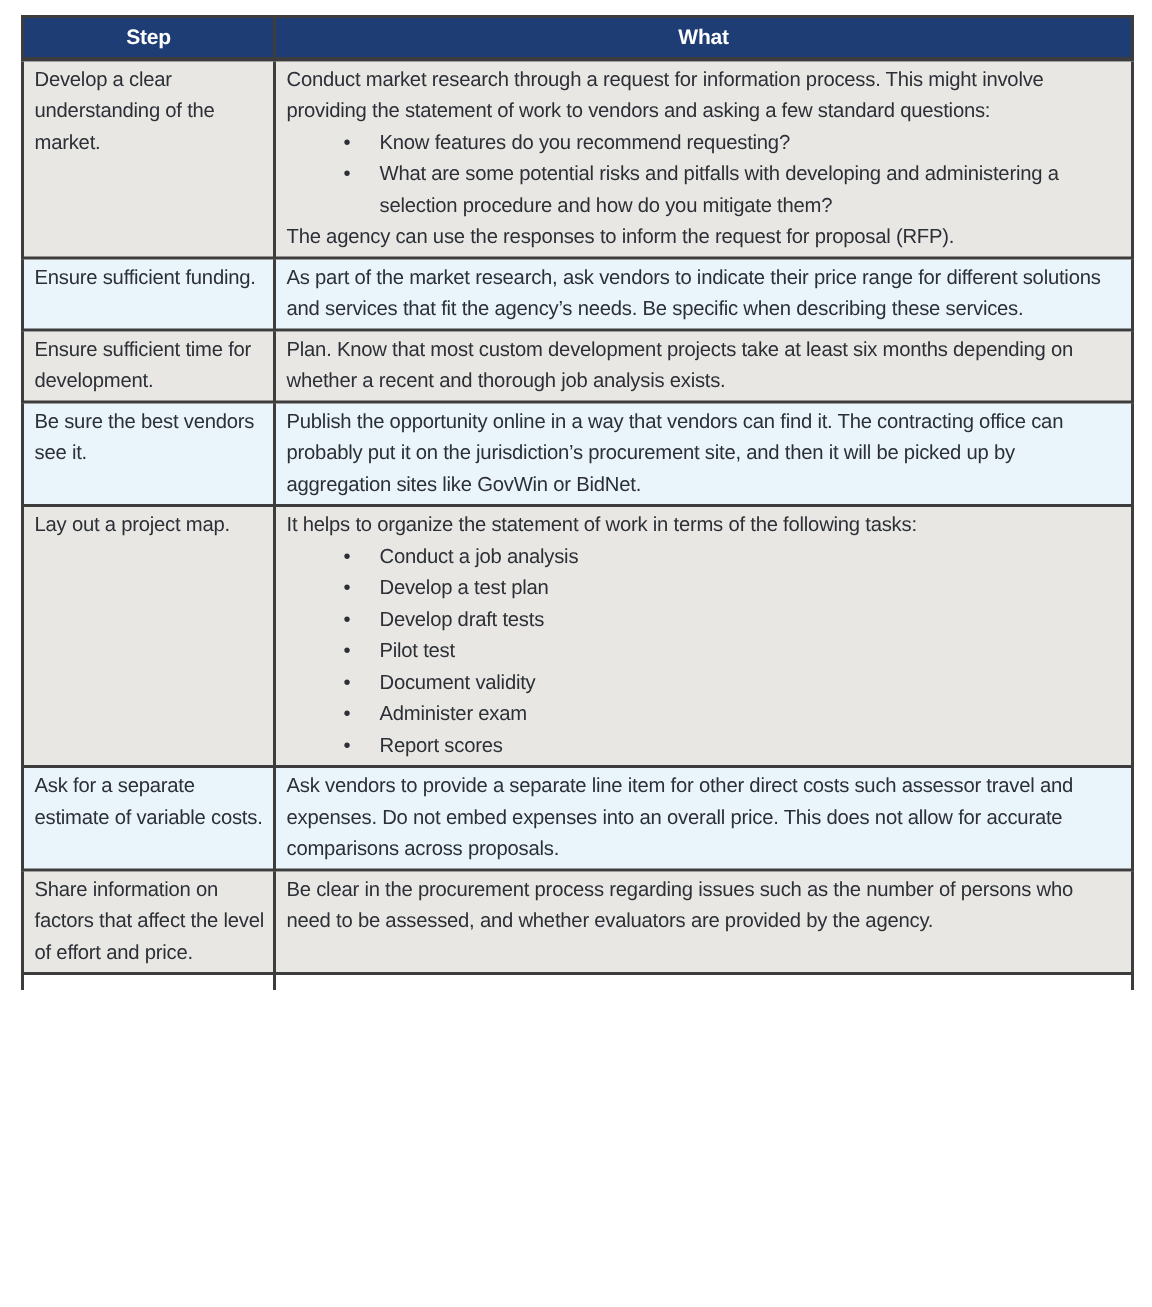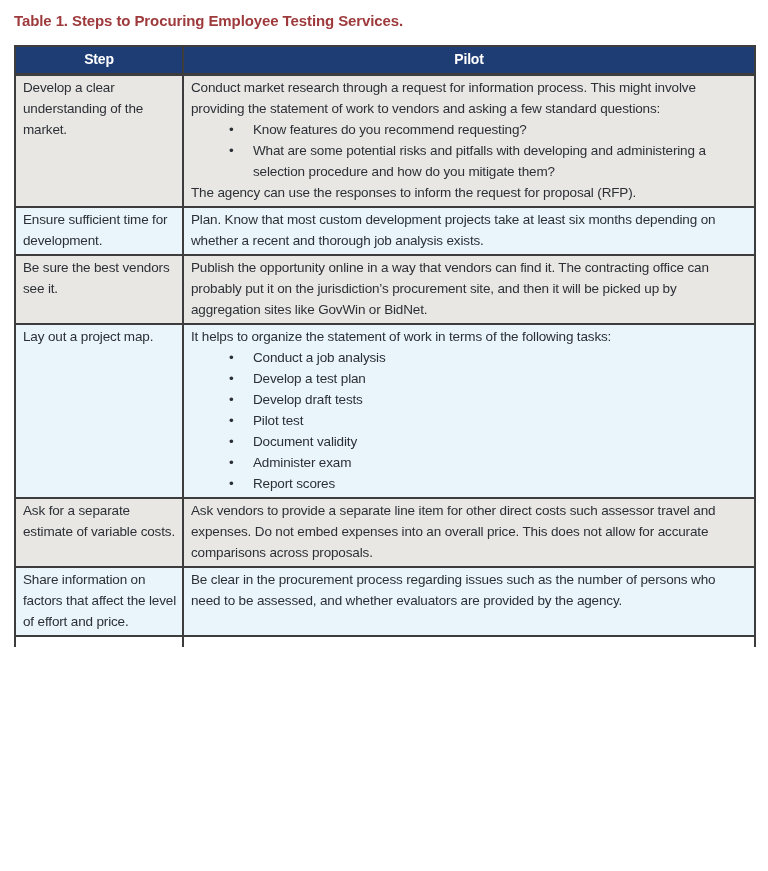--- a/index.html
+++ b/index.html
@@ -69,31 +69,30 @@
     width: 24px;
     text-align: left;
   }
   .bullet-text { flex: 1 1 auto; }
 </style>
 </head>
 <body>
 
 <div class="page">
 
-  <div class="title">Table 1. Steps to Procuring Employee Testing Services.</div>
 
   <table class="steps">
     <colgroup>
       <col class="col-step">
       <col class="col-tips">
     </colgroup>
     <thead>
       <tr>
         <th>Step</th>
-        <th>Pilot</th>
+        <th>What</th>
       </tr>
     </thead>
     <tbody>
 
 
       <tr>
         <td>Develop a clear understanding of the market.</td>
         <td>
           <div class="seg">Conduct market research through a request for information process. This might involve providing the statement of work to vendors and asking a few standard questions:</div>
           <div class="seg bullet-line">
@@ -101,20 +100,26 @@
             <span class="bullet-text">Know features do you recommend requesting?</span>
           </div>
           <div class="seg bullet-line">
             <span class="dot">•</span>
             <span class="bullet-text">What are some potential risks and pitfalls with developing and administering a selection procedure and how do you mitigate them?</span>
           </div>
           <div class="seg">The agency can use the responses to inform the request for proposal (RFP).</div>
         </td>
       </tr>
 
+      <tr>
+        <td>Ensure sufficient funding.</td>
+        <td>
+          <div class="seg">As part of the market research, ask vendors to indicate their price range for different solutions and services that fit the agency’s needs. Be specific when describing these services.</div>
+        </td>
+      </tr>
 
       <tr>
         <td>Ensure sufficient time for development.</td>
         <td>
           <div class="seg">Plan. Know that most custom development projects take at least six months depending on whether a recent and thorough job analysis exists.</div>
         </td>
       </tr>
 
       <tr>
         <td>Be sure the best vendors see it.</td>

